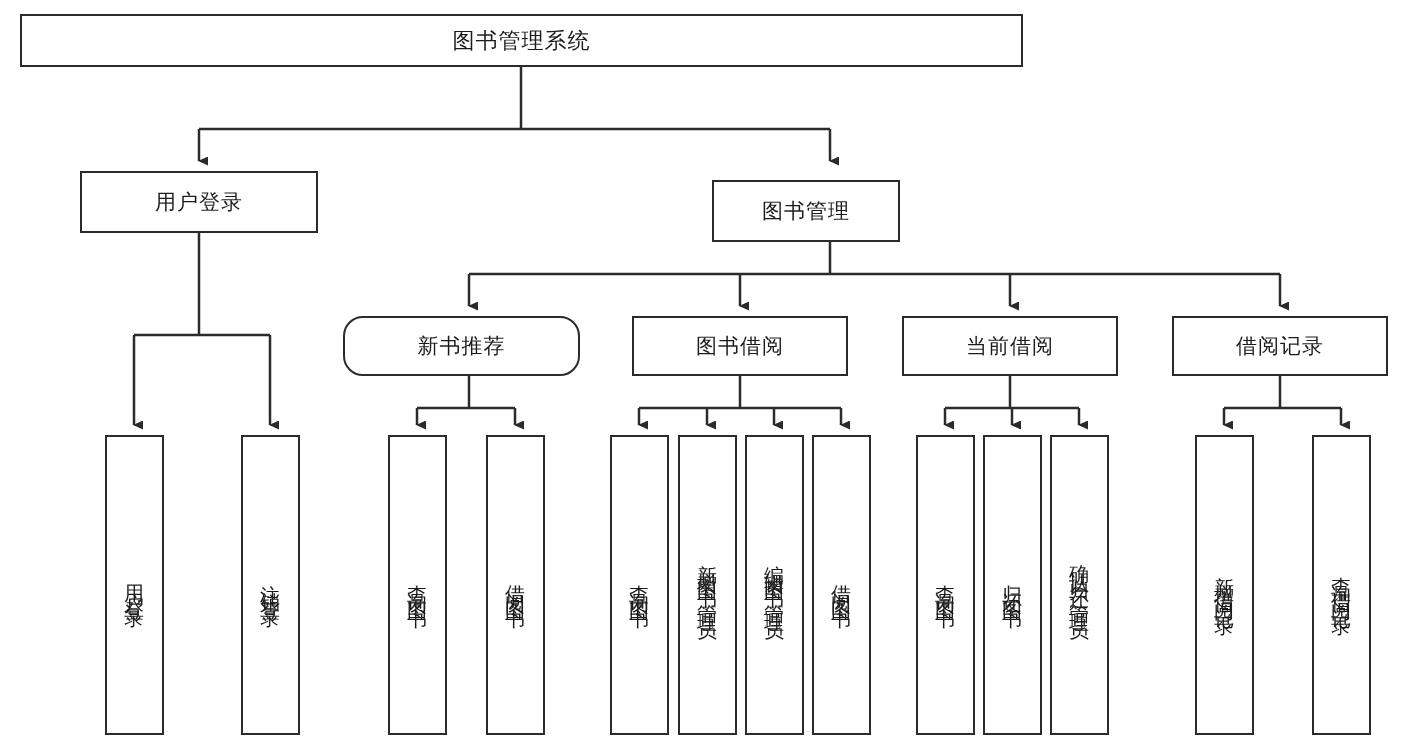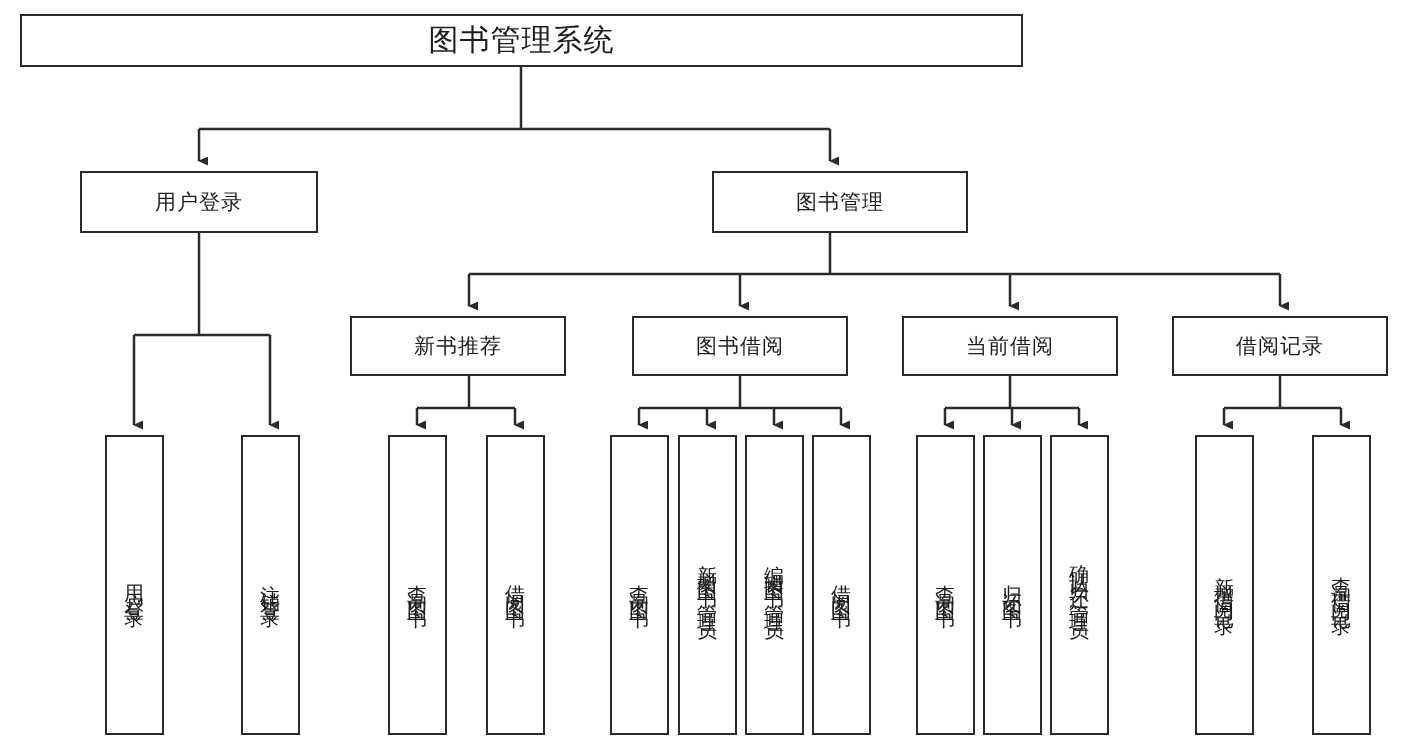--- a/index.html
+++ b/index.html
@@ -47,21 +47,21 @@
     letter-spacing: 4px;
     padding: 4px 0;
   }
   .node-box.vertical .vtext {
     writing-mode: vertical-rl;
     text-orientation: upright;
     white-space: nowrap;
     text-align: center;
   }
   .node-box.root {
-    font-size: 30px;
+    font-size: 22px;
   }
   .watermark {
     position: absolute;
     right: 8px;
     bottom: 4px;
     font-size: 18px;
     color: #b9b9b9;
     white-space: nowrap;
     letter-spacing: 0.5px;
     pointer-events: none;
@@ -130,23 +130,23 @@
       <path d="M1280,376 L1280,408"></path>
       <path d="M1224,408 L1341,408"></path>
       <path d="M1224,408 L1224,425" marker-end="url(#arrowhead)"></path>
       <path d="M1341,408 L1341,425" marker-end="url(#arrowhead)"></path>
     </g>
   </svg>
 
   <div class="node-box horizontal root" style="left: 20px; top: 14px; width: 1003px; height: 53px;">图书管理系统</div>
 
   <div class="node-box horizontal" style="left: 80px; top: 171px; width: 238px; height: 62px;">用户登录</div>
-  <div class="node-box horizontal" style="left: 712px; top: 171px; width: 256px; height: 62px; text-align: center;">图书管理</div>
+  <div class="node-box horizontal" style="left: 712px; top: 180px; width: 188px; height: 62px; text-align: center;">图书管理</div>
 
-  <div class="node-box horizontal" style="left: 350px; top: 316px; width: 216px; height: 60px;">新书推荐</div>
+  <div class="node-box horizontal" style="left: 343px; top: 316px; width: 237px; height: 60px; border-radius: 20px;">新书推荐</div>
   <div class="node-box horizontal" style="left: 632px; top: 316px; width: 216px; height: 60px;">图书借阅</div>
   <div class="node-box horizontal" style="left: 902px; top: 316px; width: 216px; height: 60px;">当前借阅</div>
   <div class="node-box horizontal" style="left: 1172px; top: 316px; width: 216px; height: 60px;">借阅记录</div>
 
   <div class="node-box vertical" style="left: 105px; top: 435px; width: 59px; height: 300px;">
     <span class="vtext" style="font-size: 20px; letter-spacing: 8px;">用户登录</span>
   </div>
   <div class="node-box vertical" style="left: 241px; top: 435px; width: 59px; height: 300px;">
     <span class="vtext" style="font-size: 20px; letter-spacing: 8px;">注销登录</span>
   </div>

